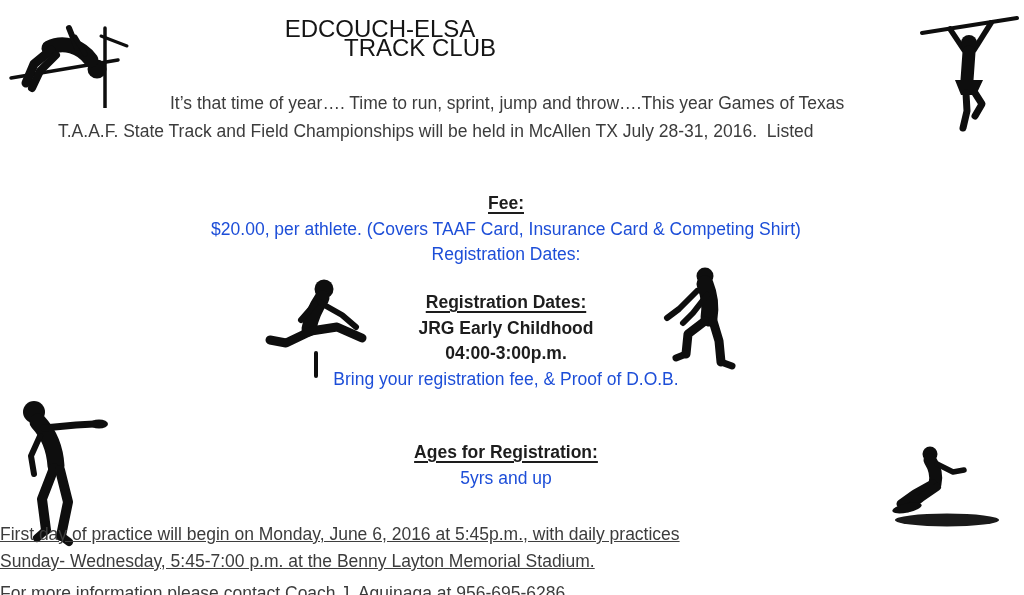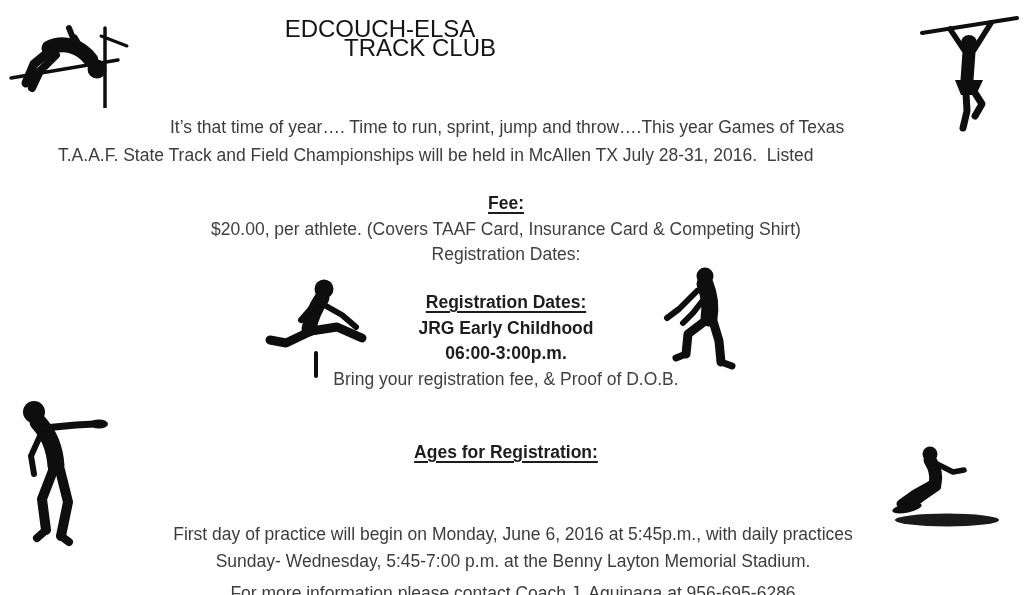--- a/index.html
+++ b/index.html
@@ -2,24 +2,24 @@
 <html><head>
 <meta charset="utf-8">
 <style>
   html,body{margin:0;padding:0;background:#fff;}
   .page{
     position:relative;width:1024px;height:595px;overflow:hidden;background:#ffffff;
     font-family:"Liberation Sans",sans-serif;color:#3f3f3f;
   }
   .abs{position:absolute;}
   .ctr{left:0;width:1012px;text-align:center;}
-  .ctr-narrow{left:16px;width:994px;text-align:center;}
+  .ctr-narrow{left:0;width:994px;text-decoration:underline;}
   .title{font-weight:normal;font-size:24px;color:#151515;letter-spacing:0px;}
   .body-line{font-size:17.5px;line-height:28px;white-space:pre;color:#3c3c3c;}
-  .c-line{font-size:17.5px;line-height:25.5px;white-space:pre;color:#404040;}
+  .c-line{font-size:17.5px;line-height:25.5px;white-space:pre;color:#1d4ed8;}
   .bold{font-weight:bold;color:#1d1d1d;}
   .uline{text-decoration:underline;text-decoration-thickness:2px;text-underline-offset:3px;}
   .sil{position:absolute;}
   .sil svg{display:block;}
   .ink{fill:#0e0e0e;}
   .stk{fill:none;stroke:#0e0e0e;stroke-linecap:round;stroke-linejoin:round;}
 </style>
 </head>
 <body>
 
@@ -100,39 +100,40 @@
       <path class="stk" d="M 48 38 L 30 48 L 16 58" stroke-width="9"></path>
       <path class="stk" d="M 52 41 L 36 52 L 23 62" stroke-width="8"></path>
       <ellipse class="ink" cx="22" cy="62" rx="15" ry="4.5" transform="rotate(-12 22 62)"></ellipse>
     </svg>
   </div>
 
   <div class="abs title" style="left:0;width:760px;top:15px;text-align:center;">EDCOUCH-ELSA</div>
   <div class="abs title" style="left:0;width:840px;top:34px;text-align:center;">TRACK CLUB</div>
 
   <div class="abs" style="left:58px;top:89px;">
-    <div class="body-line" style="padding-left:112px;margin-top:24px;">It’s that time of year…. Time to run, sprint, jump and throw….This year Games of Texas</div>
+    <div class="body-line" style="padding-left:112px;">It’s that time of year…. Time to run, sprint, jump and throw….This year Games of Texas</div>
     <div class="body-line">T.A.A.F. State Track and Field Championships will be held in McAllen TX July 28-31, 2016.  Listed</div>
   </div>
 
   <div class="abs ctr" style="top:191px;">
     <div class="c-line bold uline">Fee:</div>
     <div class="c-line">$20.00, per athlete. (Covers TAAF Card, Insurance Card &amp; Competing Shirt)</div>
     <div class="c-line">Registration Dates:</div>
   </div>
 
   <div class="abs ctr" style="top:290px;">
     <div class="c-line bold uline">Registration Dates:</div>
     <div class="c-line bold">JRG Early Childhood</div>
-    <div class="c-line bold">06:00-3:00p.m.</div>
+    <div class="c-line bold">04:00-3:00p.m.</div>
     <div class="c-line">Bring your registration fee, &amp; Proof of D.O.B.</div>
   </div>
 
   <div class="abs ctr" style="top:440px;">
     <div class="c-line bold uline">Ages for Registration:</div>
+    <div class="c-line">5yrs and up</div>
   </div>
 
   <div class="abs ctr-narrow" style="top:521px;">
     <div class="body-line" style="line-height:27px;">First day of practice will begin on Monday, June 6, 2016 at 5:45p.m., with daily practices</div>
     <div class="body-line" style="line-height:27px;">Sunday- Wednesday, 5:45-7:00 p.m. at the Benny Layton Memorial Stadium.</div>
   </div>
 
   <div class="abs ctr-narrow" style="top:579px;">
     <div class="body-line">For more information please contact Coach J. Aguinaga at 956-695-6286</div>
   </div>

